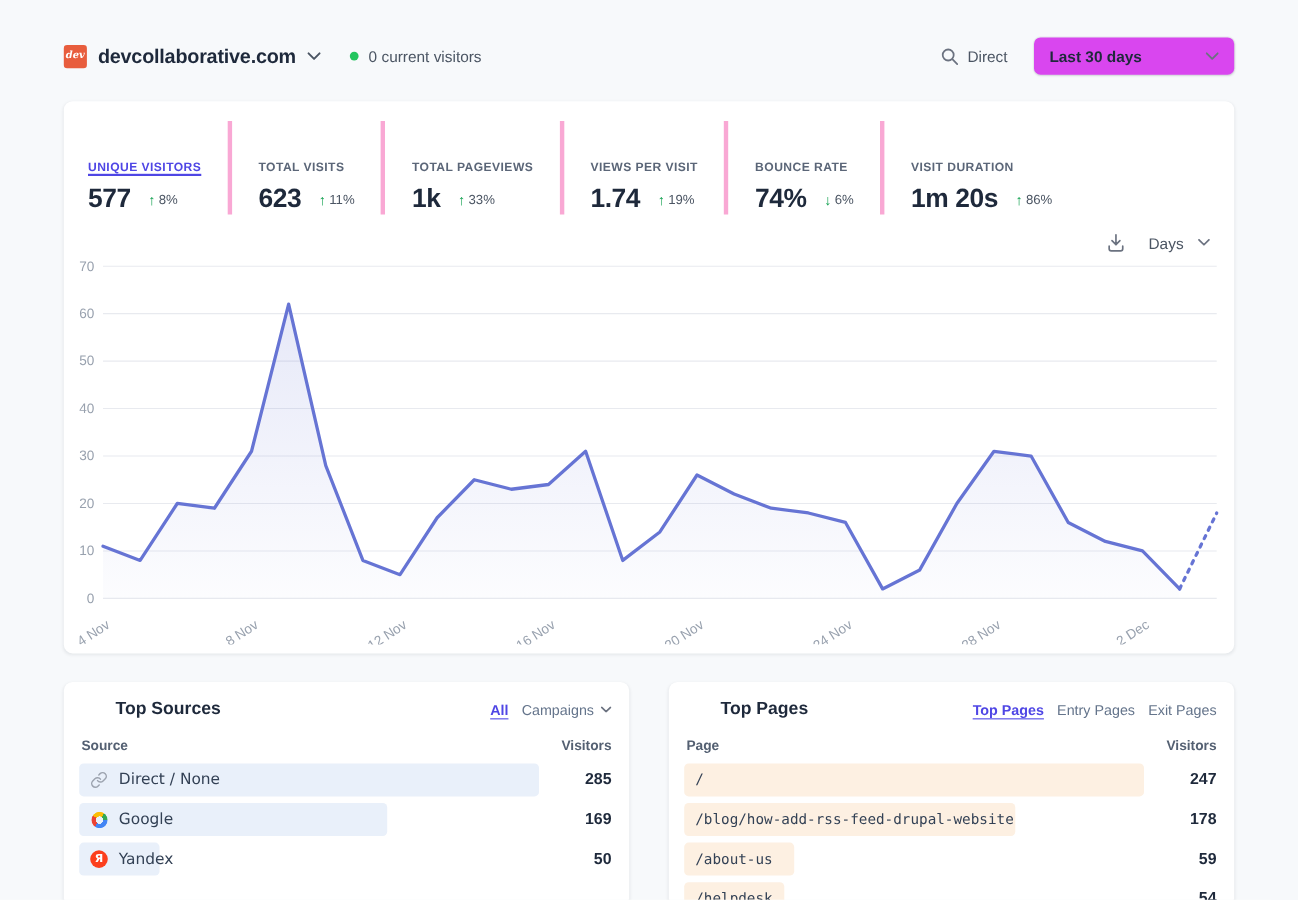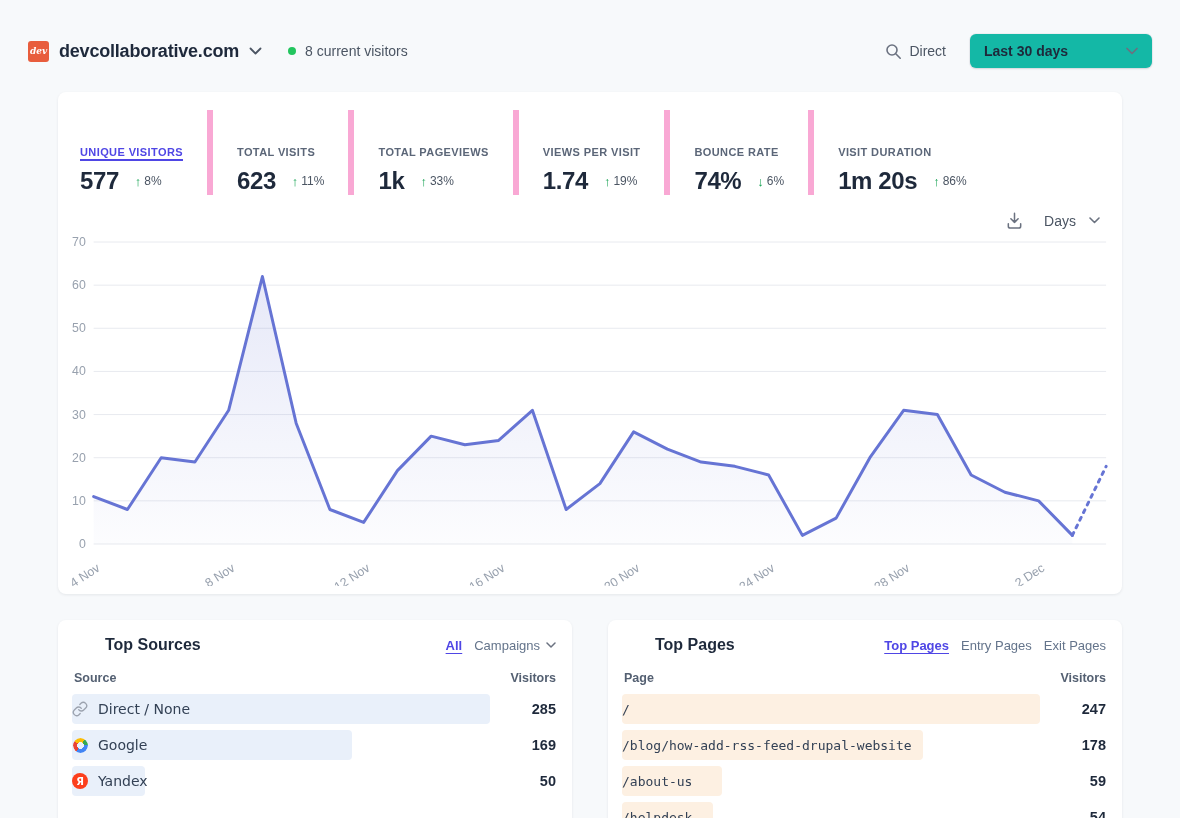--- a/index.html
+++ b/index.html
@@ -4,45 +4,45 @@
 <style>
   * { box-sizing: border-box; }
   html,body { margin:0; padding:0; }
   body {
     width:1180px; height:818px; overflow:hidden;
     background:#f7f9fb;
     font-family:"Liberation Sans", sans-serif;
     color:#1f2937;
   }
   
-  .topbar { display:flex; justify-content:space-between; align-items:center; padding:34px 28px 0; }
+  .topbar { display:flex; justify-content:space-between; align-items:center; padding:34px 58px 0; }
   .tb-left { display:flex; align-items:center; }
   .favicon {
     width:21px; height:21px; border-radius:3px; background:#e85d3d; color:#fff;
     font-family:"DejaVu Serif", serif; font-style:italic; font-weight:700; font-size:9px;
     display:flex; align-items:center; justify-content:center; margin-right:10px;
   }
   .site-name { font-size:18px; font-weight:700; color:#1e293b; letter-spacing:-0.2px; }
   .tb-chev { margin-left:10px; display:flex; align-items:center; }
   .live { display:flex; align-items:center; margin-left:26px; font-size:14px; color:#4b5563; }
   .live-dot { width:8px; height:8px; border-radius:50%; background:#22c55e; margin-right:9px; }
   .tb-right { display:flex; align-items:center; gap:24px; }
   .filter { display:flex; align-items:center; gap:7px; font-size:14px; color:#4b5563; cursor:pointer; }
   .datebtn {
-    width:182px; background:#14b8a6; border-radius:6px; box-shadow:0 1px 2px rgba(15,23,42,.12), 0 0 0 1px rgba(15,23,42,.04);
+    width:182px; background:#d946ef; border-radius:6px; box-shadow:0 1px 2px rgba(15,23,42,.12), 0 0 0 1px rgba(15,23,42,.04);
     padding:9px 14px; display:flex; align-items:center; justify-content:space-between;
     font-size:14px; font-weight:700; color:#1e293b; cursor:pointer;
   }
   
   .card {
     margin:24px 58px 0; background:#fff; border-radius:8px;
     box-shadow:0 1px 3px rgba(15,23,42,.08);
   }
   .stats { display:flex; align-items:flex-start; padding:18px 20px 4px; }
-  .stat { padding:0 24px; border-left:6px solid #f9a8d4; }
+  .stat { padding:0 24px; border-left:4px solid #f9a8d4; }
   .stat:first-child { padding-left:2px; border-left:none; }
   .stat-label {
     font-size:11px; font-weight:700; color:#5b6678; letter-spacing:.4px; white-space:nowrap; cursor:pointer;margin-top:36px;
   }
   .stat-label.active { color:#4f46e5; text-decoration:underline; text-decoration-thickness:2px; text-underline-offset:3px; }
   .stat-value-row { display:flex; align-items:center; gap:16px; margin-top:9px; }
   .stat-value { font-size:24px; font-weight:700; color:#1e293b; letter-spacing:-0.4px; white-space:nowrap; }
   .stat-change { display:flex; align-items:center; gap:3px; font-size:12px; color:#4b5563; white-space:nowrap; }
   .stat-arrow { color:#12a150; font-size:13px; font-weight:400; }
   .chart-controls { display:flex; justify-content:flex-end; align-items:center; gap:20px; padding:12px 22px 2px; }
@@ -53,21 +53,21 @@
   .panels { margin:26px 58px 0; display:grid; grid-template-columns:1fr 1fr; gap:36px; }
   .panel { background:#fff; border-radius:8px; padding:16px 14px; min-height:238px; box-shadow:0 1px 3px rgba(15,23,42,.08); }
   .panel-head { display:flex; justify-content:space-between; align-items:center; padding:0 2px;margin-left:31px; }
   .panel-title { font-size:16px; font-weight:700; color:#1e293b; }
   .panel-tabs { display:flex; align-items:center; gap:12px; font-size:13px; color:#64748b; }
   .ptab { cursor:pointer; }
   .ptab.active { color:#4f46e5; font-weight:700; text-decoration:underline; text-underline-offset:3px; }
   .cols { display:flex; justify-content:space-between; font-size:12.5px; font-weight:700; color:#546072; margin:17px 2px 9px; }
   .row { position:relative; height:30px; margin-bottom:6px; display:flex; align-items:center; justify-content:space-between; cursor:pointer; }
   .bar { position:absolute; left:0; top:0; height:100%; border-radius:4px; }
-  .row-label { position:relative; z-index:1; display:flex; gap:10px; font-size:14px; color:#334155; font-family:"DejaVu Sans", sans-serif; }
+  .row-label { position:relative; z-index:1; display:flex; gap:10px; padding-left:10px; font-size:14px; color:#334155; font-family:"DejaVu Sans", sans-serif; }
   .page-label { font-family:"DejaVu Sans Mono", monospace; font-size:13px; }
   .row-value { font-weight:700; color:#1e293b; font-size:14.5px; padding-right:2px;text-align:right; }
   
   .srcicon { width:16px; height:16px; flex:0 0 16px; display:flex; align-items:center; justify-content:center; }
   .g-icon {
     width:15px; height:15px; border-radius:50%;
     background:conic-gradient(from 215deg, #ea4335 0 90deg, #fbbc05 90deg 180deg, #34a853 180deg 235deg, #4285f4 235deg 360deg);
     -webkit-mask:radial-gradient(circle, transparent 0 31%, #000 32%);
     mask:radial-gradient(circle, transparent 0 31%, #000 32%);
   }
@@ -81,21 +81,21 @@
   <div class="tb-left">
     <div class="favicon">dev</div>
     <span class="site-name">devcollaborative.com</span>
     <span class="tb-chev">
       <svg width="13" height="8" viewBox="0 0 13 8">
           <path d="M1.5 1.5l5 5 5-5" fill="none" stroke="#4b5563" stroke-width="1.8" stroke-linecap="round" stroke-linejoin="round"></path>
         </svg>
     </span>
     <span class="live">
       <span class="live-dot"></span>
-      <span>8 current visitors</span>
+      <span>0 current visitors</span>
     </span>
   </div>
   <div class="tb-right">
     <span class="filter">
       <svg width="17" height="17" viewBox="0 0 17 17">
           <circle cx="7" cy="7" r="5" fill="none" stroke="#6b7280" stroke-width="1.6"></circle>
           <path d="M11 11l4.2 4.2" stroke="#6b7280" stroke-width="1.6" stroke-linecap="round"></path>
         </svg>
       <span>Direct</span>
     </span>

